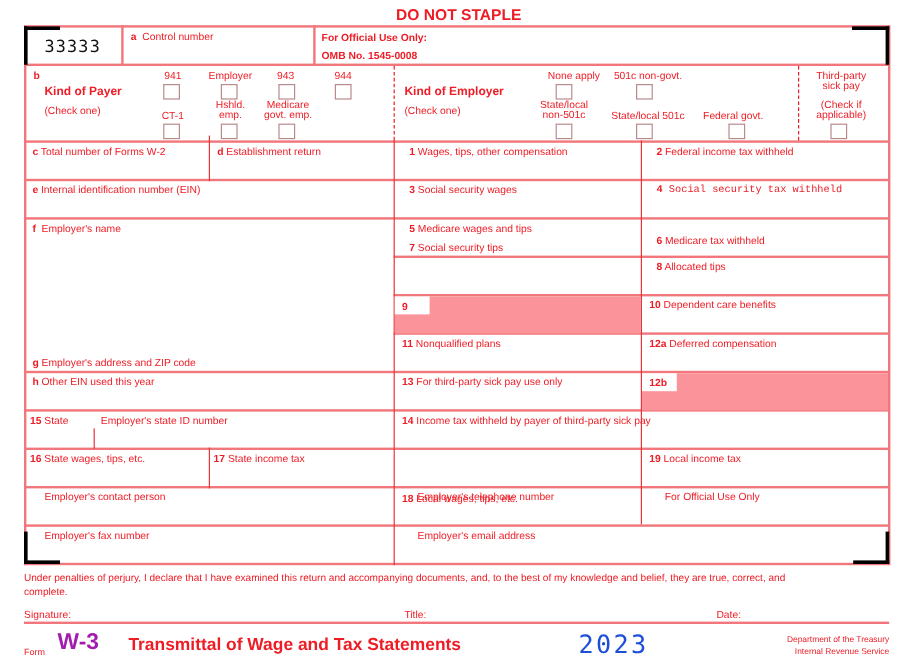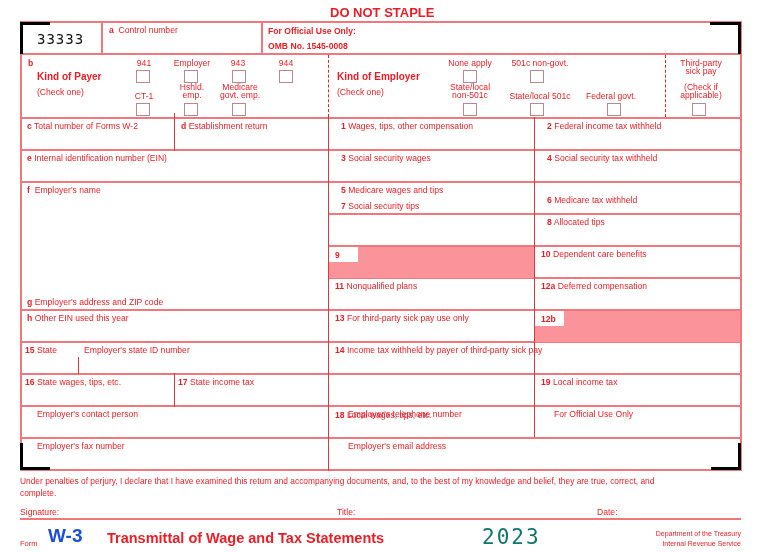--- a/index.html
+++ b/index.html
@@ -89,21 +89,21 @@
 <div class="cb" style="left:184px; top:103px;"></div>
 <div class="lbl center" style="left:214px; top:84px; width:52px; line-height:0.9;">
   <span>Medicare</span><br>
   <span>govt. emp.</span>
 </div>
 <div class="cb" style="left:232px; top:103px;"></div>
 
 <div class="lbl title-red" style="left:337px; top:72px; font-size:10px;">Kind of Employer</div>
 <div class="lbl" style="left:337px; top:88px;">(Check one)</div>
 
-<div class="lbl center" style="left:440px; top:59px; width:60px;">None apply</div>
+<div class="lbl center" style="left:440px; top:59px; width:60px;text-align:right;">None apply</div>
 <div class="cb" style="left:463px; top:70px;"></div>
 <div class="lbl center" style="left:504px; top:59px; width:72px;">501c non-govt.</div>
 <div class="cb" style="left:530px; top:70px;"></div>
 <div class="lbl center" style="left:440px; top:84px; width:60px; line-height:0.9;">
   <span>State/local</span><br>
   <span>non-501c</span>
 </div>
 <div class="cb" style="left:463px; top:103px;"></div>
 <div class="lbl center" style="left:503px; top:92px; width:74px;">State/local 501c</div>
 <div class="cb" style="left:530px; top:103px;"></div>
@@ -179,21 +179,21 @@
 </div>
 <div class="lbl" style="left:335px; top:400px;margin-top:11px;">
   <b>18</b> <span>Local wages, tips, etc.</span>
 </div>
 <div class="lbl" style="left:348px; top:410px;">Employer's telephone number</div>
 <div class="lbl" style="left:348px; top:442px;">Employer's email address</div>
 
 <div class="lbl" style="left:547px; top:122px;">
   <b>2</b> <span>Federal income tax withheld</span>
 </div>
-<div class="lbl" style="left:547px; top:154px;">
+<div class="lbl" style="left:547px; top:154px;font-family:Liberation Mono, monospace;">
   <b>4</b> <span>Social security tax withheld</span>
 </div>
 <div class="lbl" style="left:547px; top:196px;">
   <b>6</b> <span>Medicare tax withheld</span>
 </div>
 <div class="lbl" style="left:547px; top:218px;">
   <b>8</b> <span>Allocated tips</span>
 </div>
 <div class="lbl" style="left:541px; top:250px;">
   <b>10</b> <span>Dependent care benefits</span>
@@ -207,17 +207,17 @@
 <div class="lbl" style="left:554px; top:410px;">For Official Use Only</div>
 
 <div class="lbl" style="left:20px; top:477px; font-size:8.4px;">Under penalties of perjury, I declare that I have examined this return and accompanying documents, and, to the best of my knowledge and belief, they are true, correct, and</div>
 <div class="lbl" style="left:20px; top:489px; font-size:8.4px;">complete.</div>
 
 <div class="lbl" style="left:20px; top:508px;">Signature:</div>
 <div class="lbl" style="left:337px; top:508px;">Title:</div>
 <div class="lbl" style="left:597px; top:508px;">Date:</div>
 
 <div class="lbl" style="left:20px; top:540px; font-size:7.5px;">Form</div>
-<div class="abs" style="left:48px; top:525px; font-size:19px; font-weight:bold; color:#1d4ed8;">W-3</div>
+<div class="abs" style="left:48px; top:525px; font-size:19px; font-weight:bold; color:#a21caf;">W-3</div>
 <div class="abs" style="left:107px; top:530px; font-size:14.5px; font-weight:bold; color:#ee1c25; white-space:nowrap;">Transmittal of Wage and Tax Statements</div>
-<div class="abs mono-num" style="left:482px; top:525px; font-size:21px; color:#0f766e; letter-spacing:2px;">2023</div>
+<div class="abs mono-num" style="left:482px; top:525px; font-size:21px; color:#1d4ed8; letter-spacing:2px;">2023</div>
 <div class="lbl" style="left:620px; top:530px; width:121px; text-align:right; font-size:7px;">Department of the Treasury</div>
 <div class="lbl" style="left:620px; top:540px; width:121px; text-align:right; font-size:7px;">Internal Revenue Service</div>
 
 </body></html>

